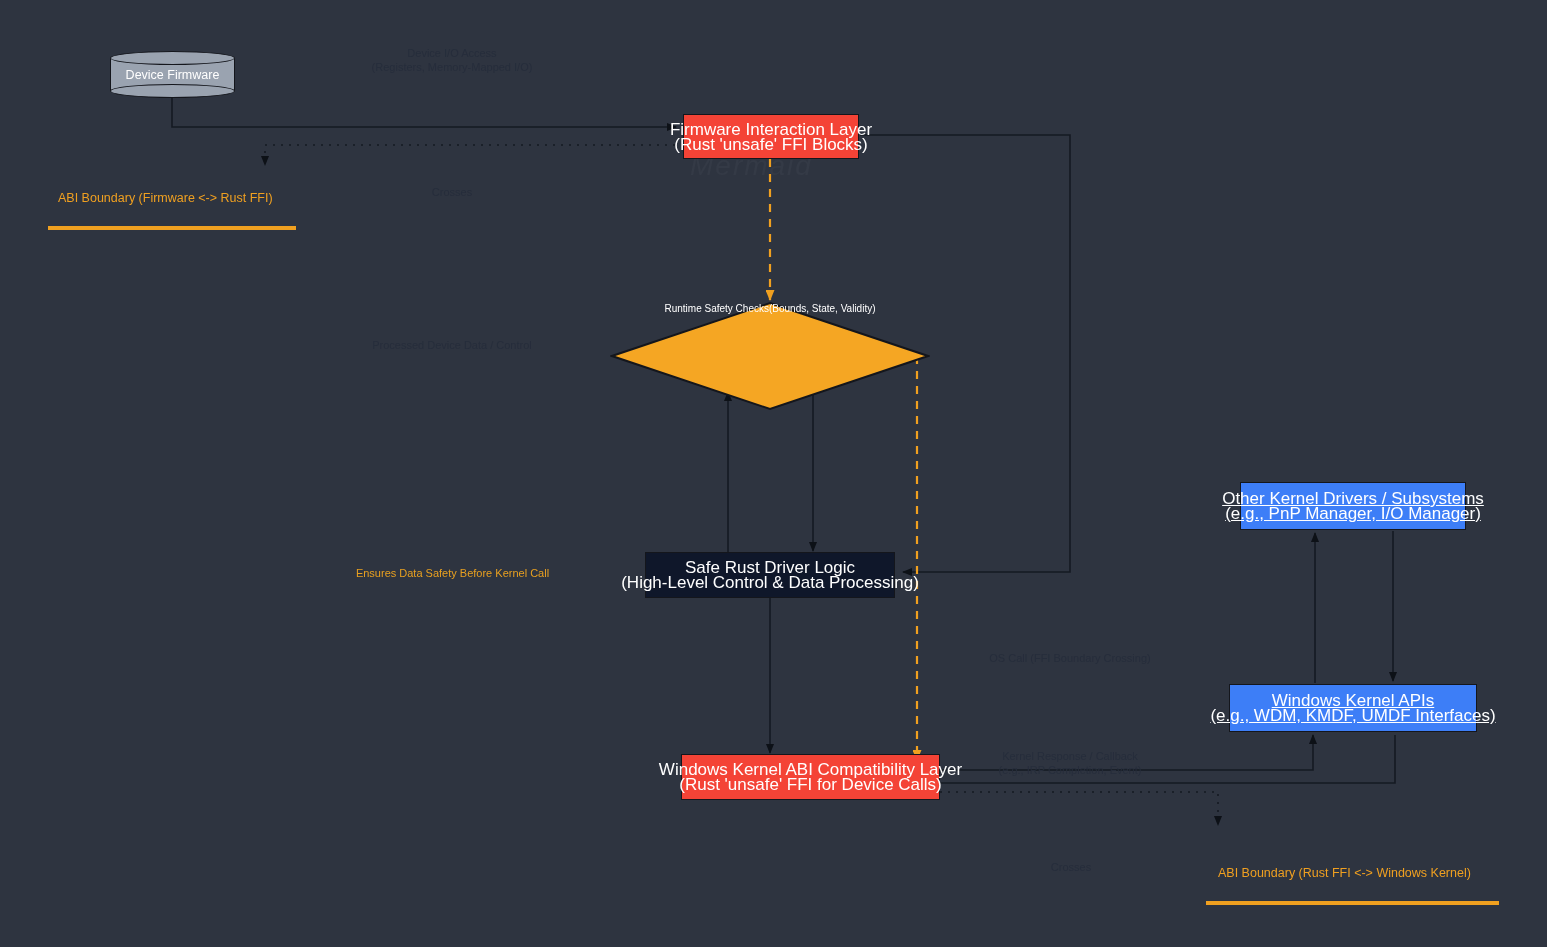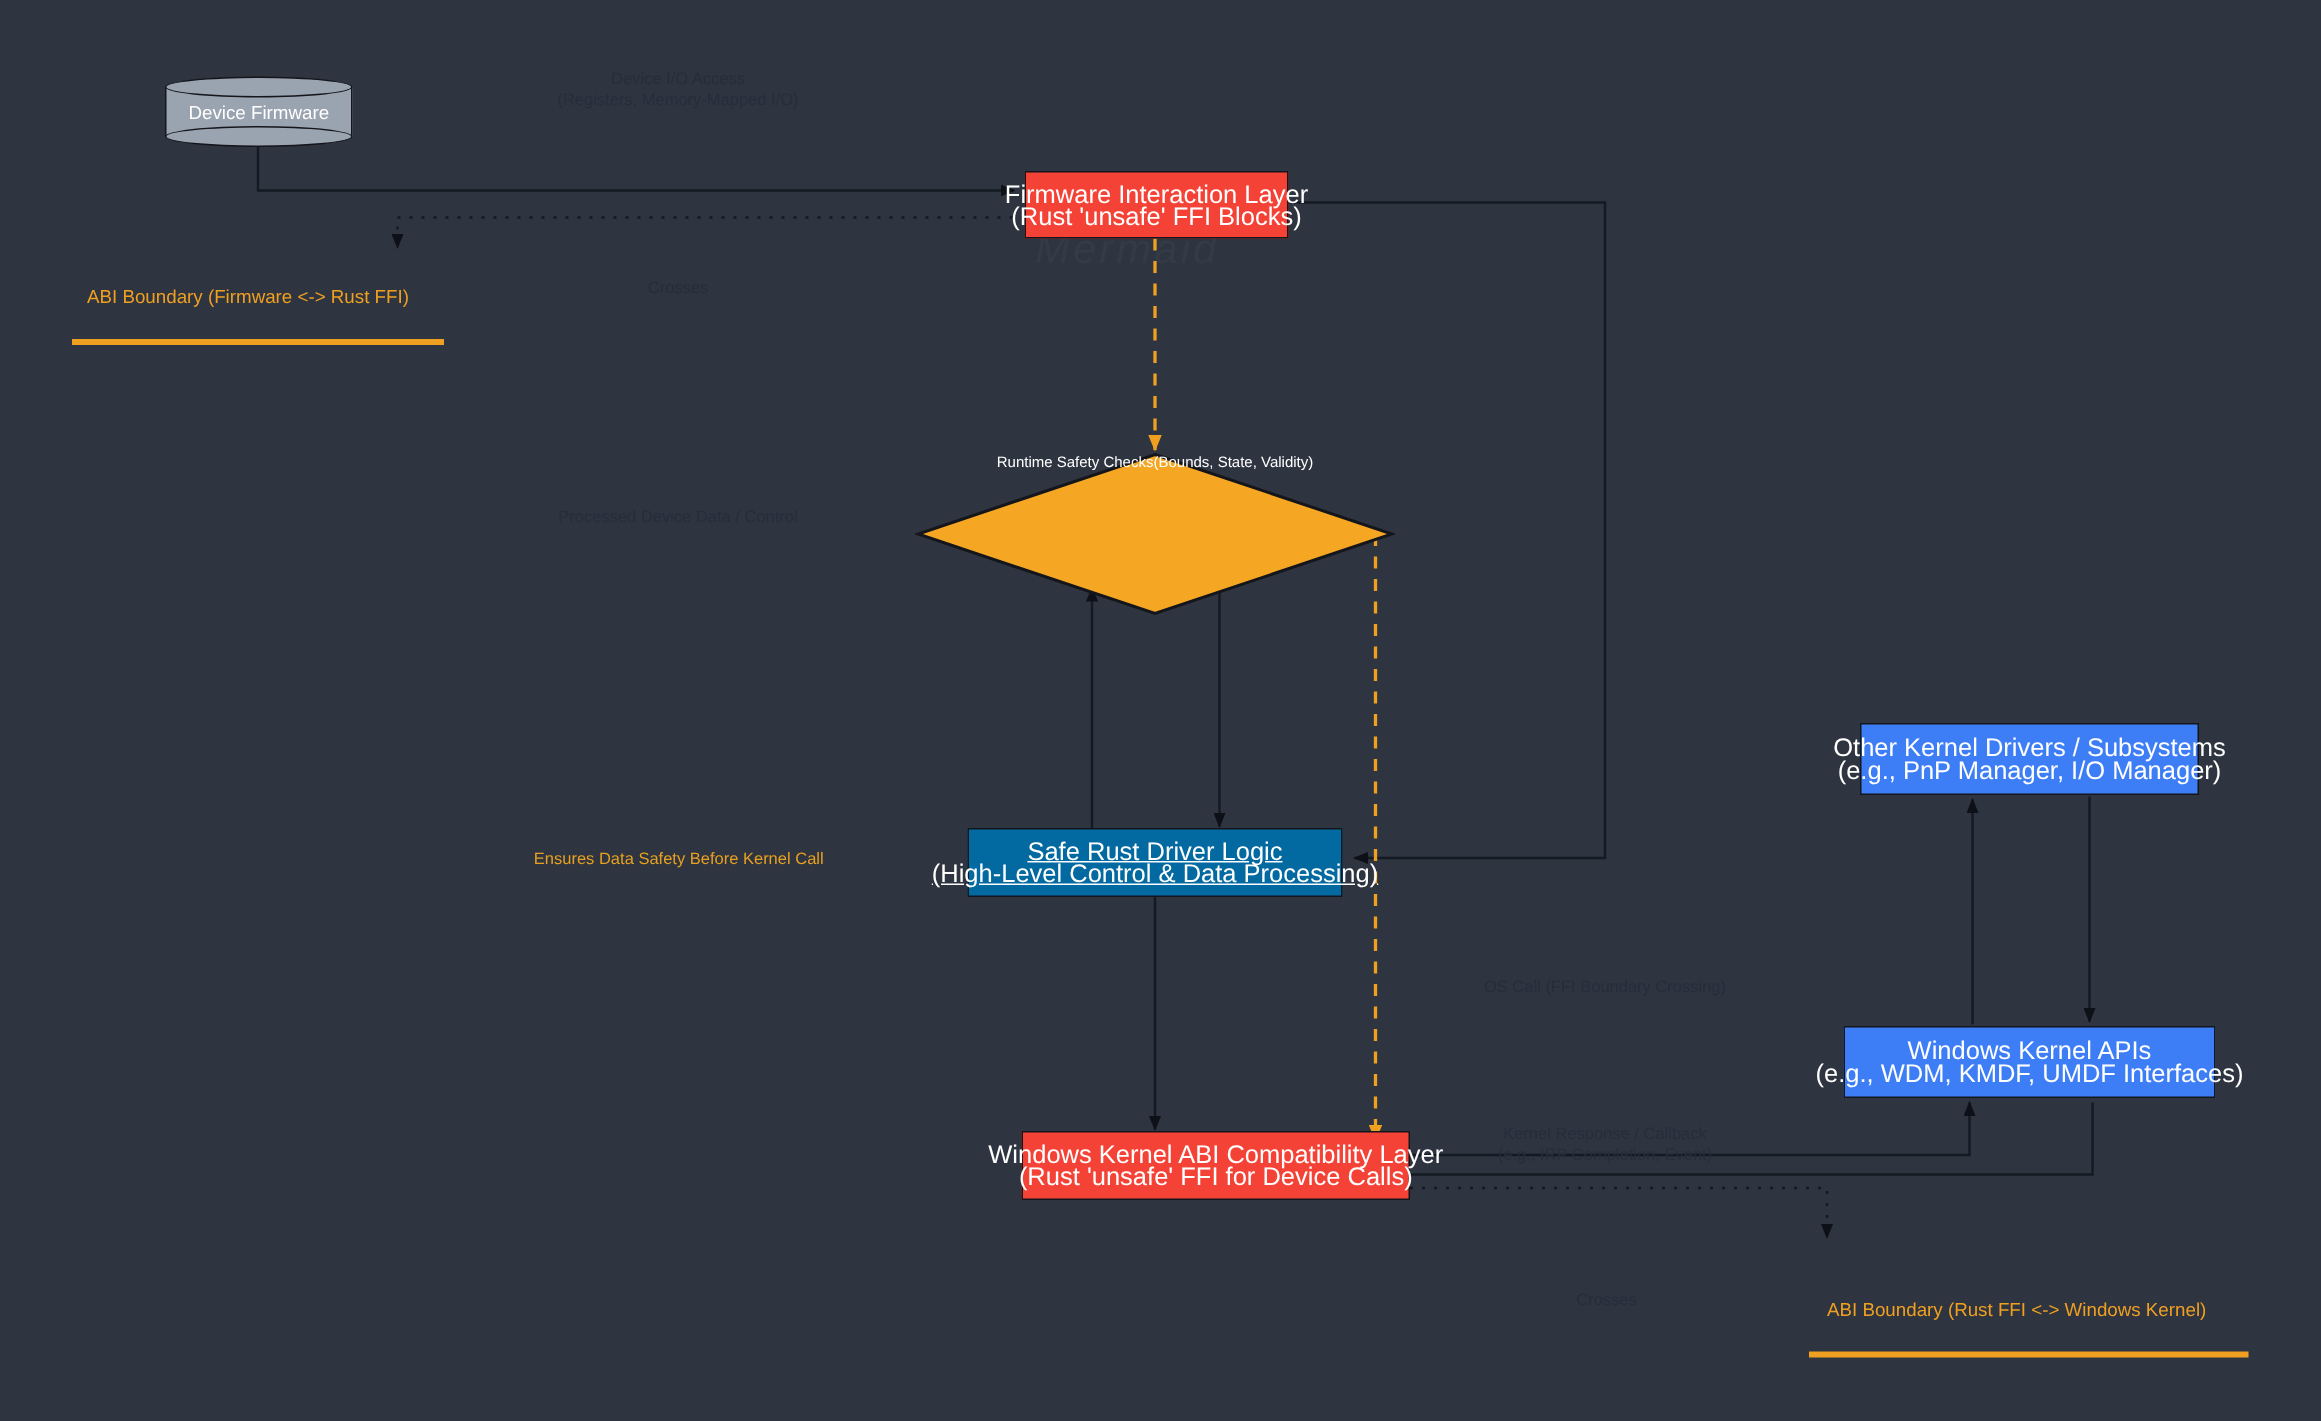--- a/index.html
+++ b/index.html
@@ -31,22 +31,22 @@
     text-align: center;
     color: #ffffff;
     font-size: 17px;
     line-height: 15px;
     border: 1.3px solid #14161c;
     z-index: 5;
   }
   .node .l1, .node .l2 { display: block; white-space: nowrap; }
 
   .node-red    { background: #f44336; }
-  .node-green  { background: #0369a1; text-decoration: underline; }
-  .node-blue   { background: #3d7ef7; }
+  .node-green  { background: #0f172a; }
+  .node-blue   { background: #3d7ef7; text-decoration: underline; }
 
   
   .cylinder {
     position: absolute;
     z-index: 5;
   }
   .cyl-body {
     position: absolute;
     left: 0; top: 7px;
     width: 100%;

